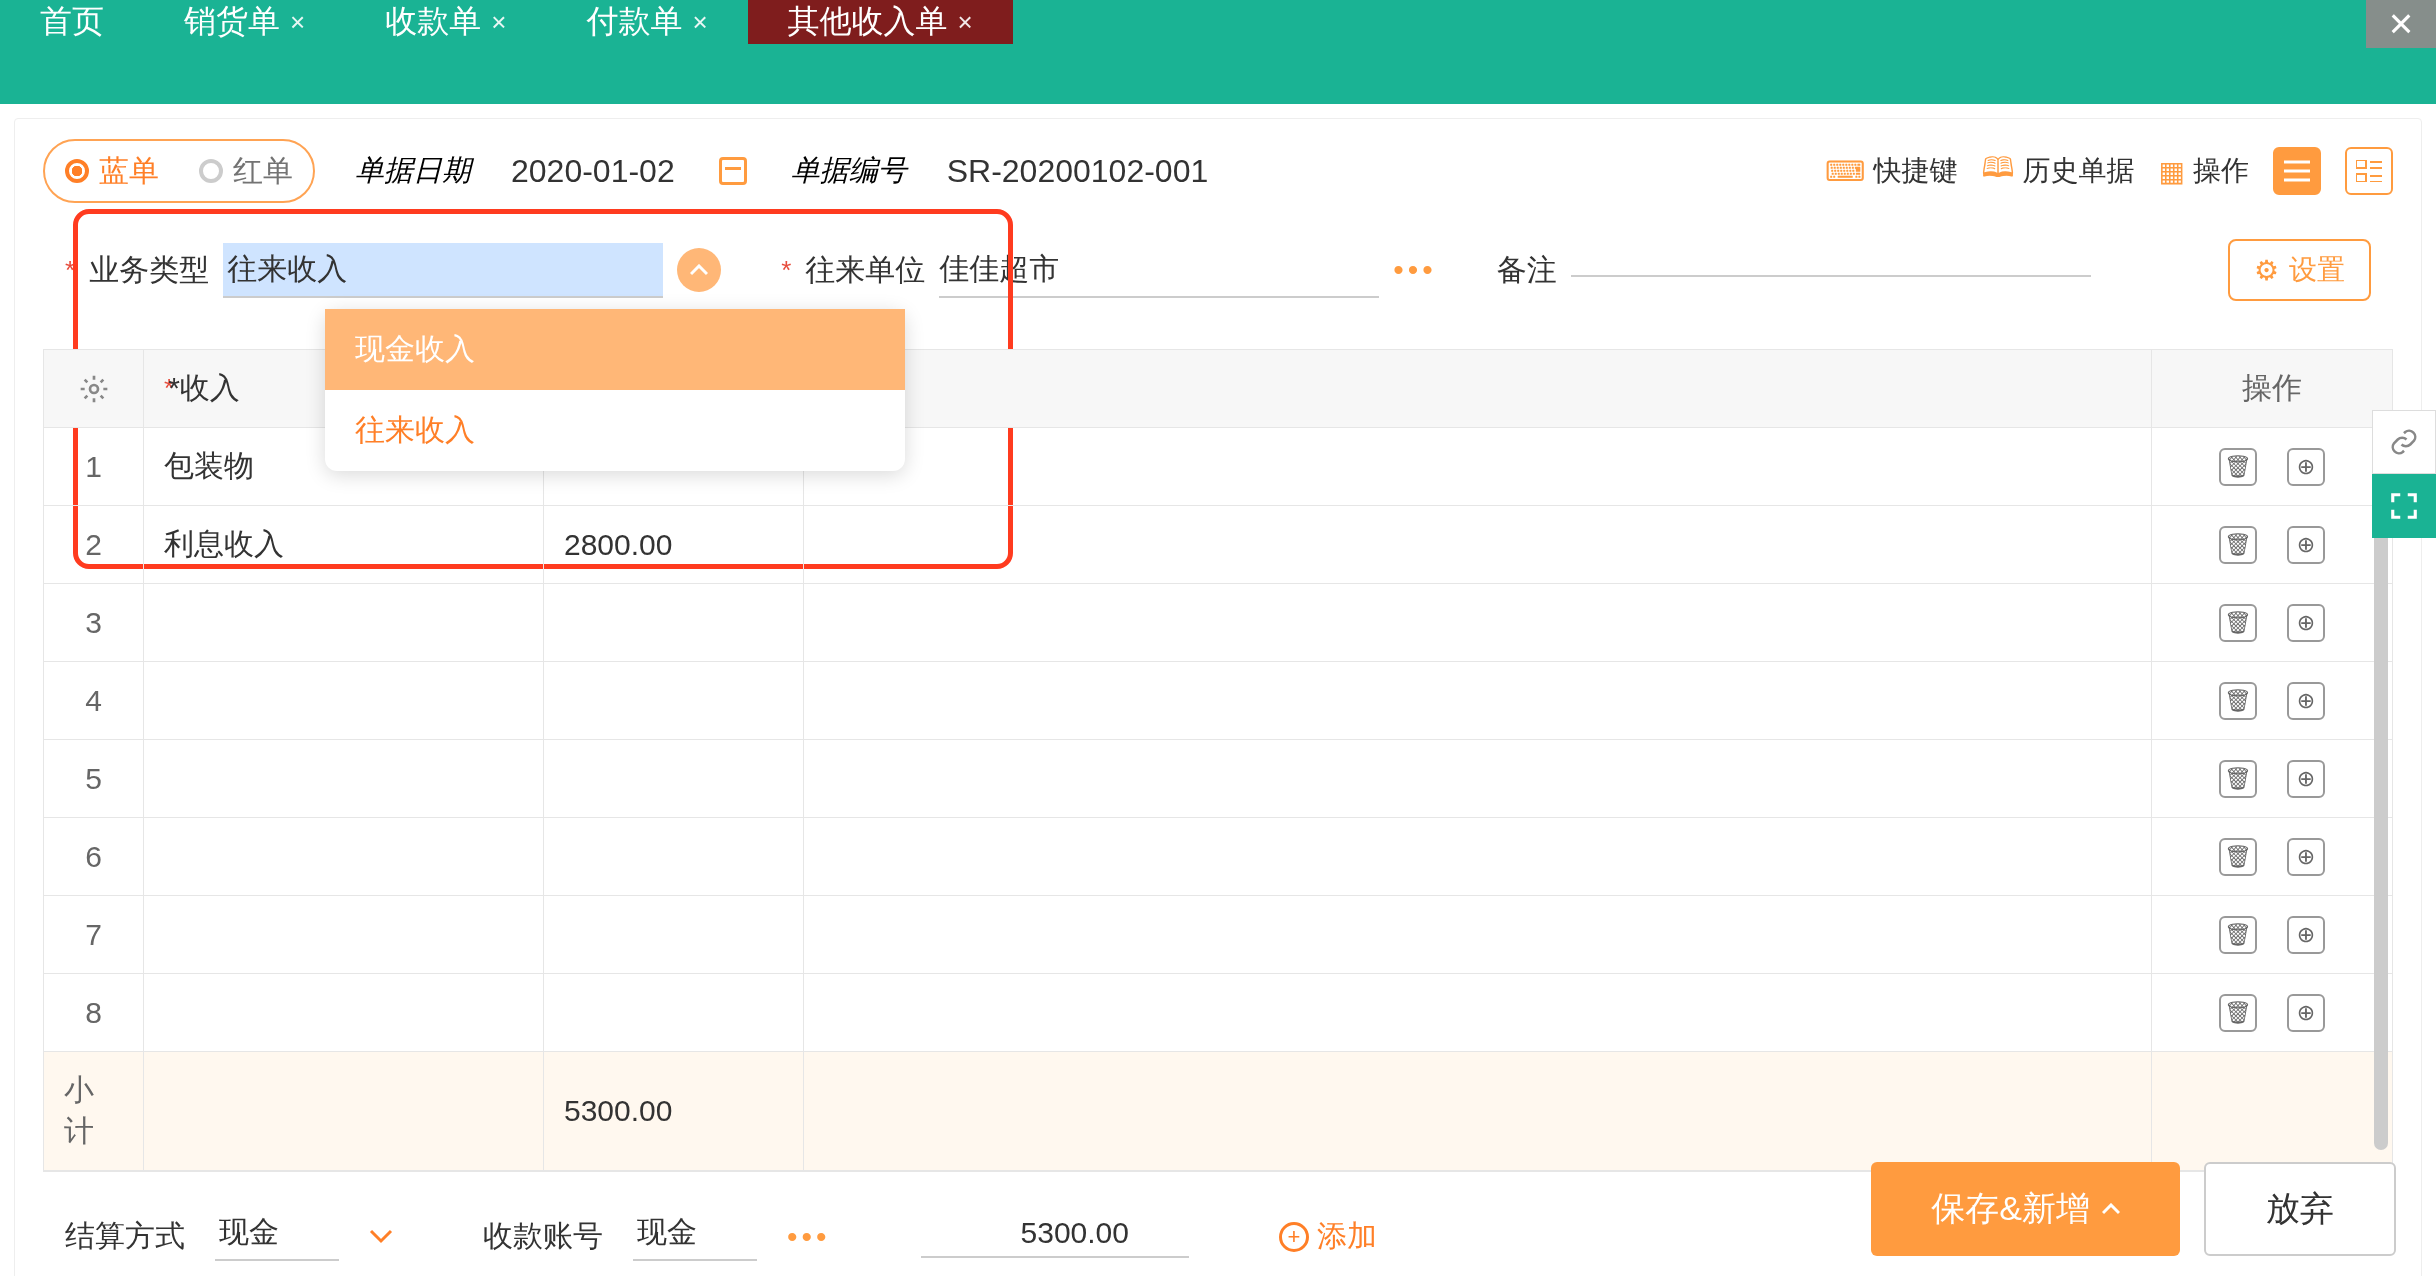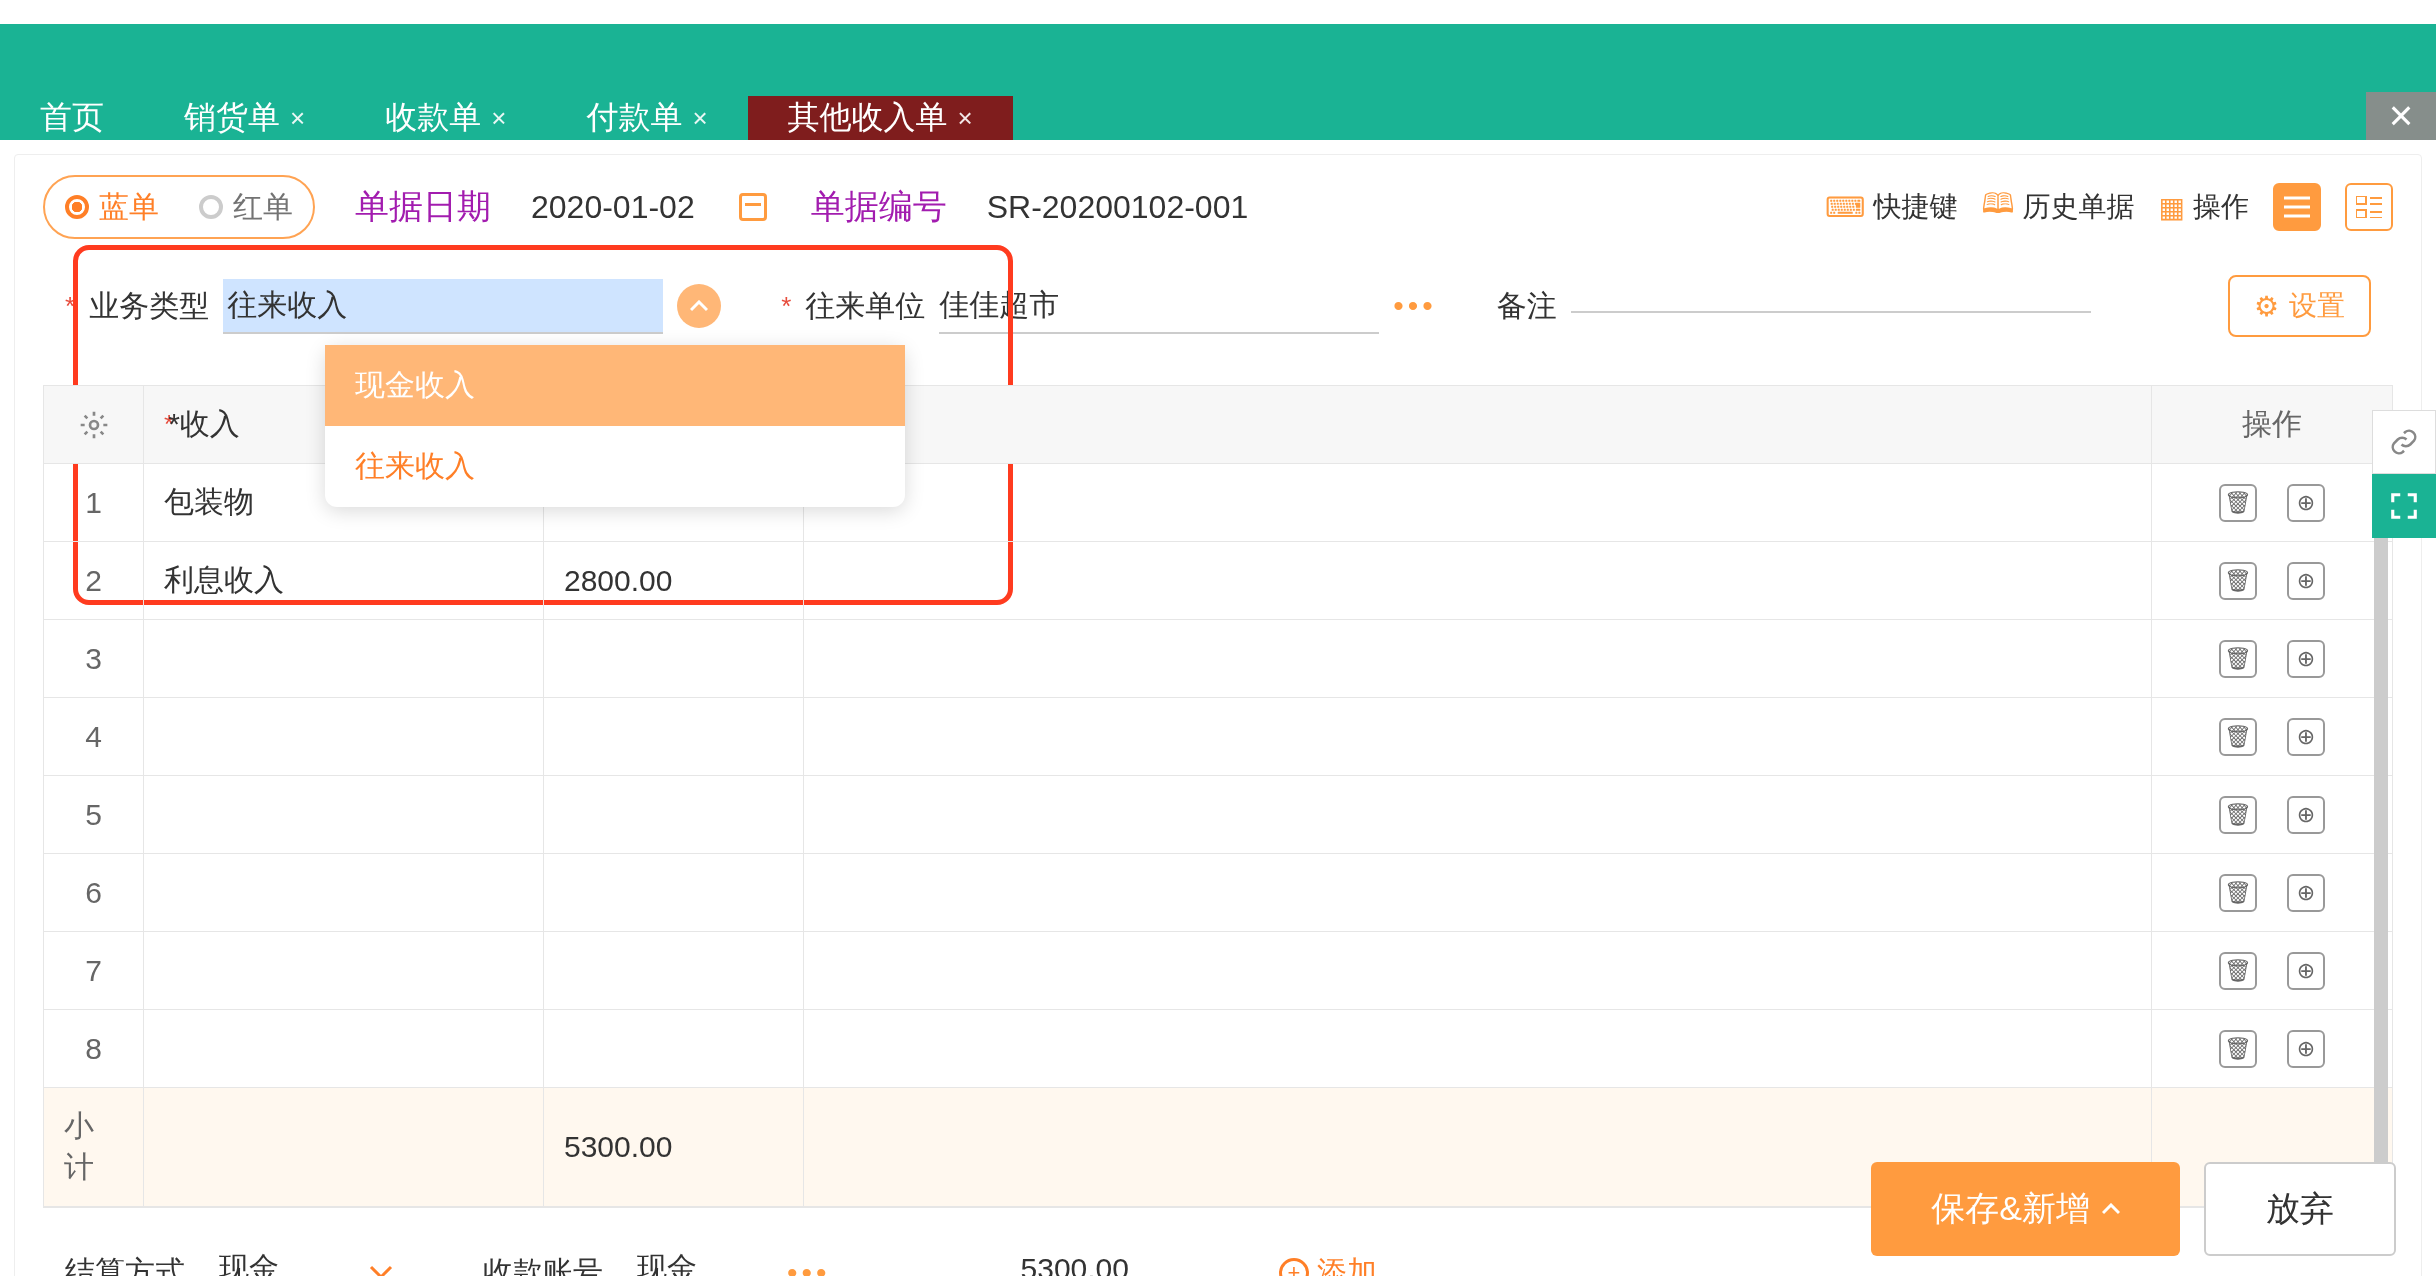--- a/index.html
+++ b/index.html
@@ -1,38 +1,38 @@
 <!DOCTYPE html>
 <html><head>
 <meta charset="utf-8">
 <style>
 * { box-sizing: border-box; margin: 0; padding: 0; }
 body { font-family: "Microsoft YaHei", "PingFang SC", sans-serif; font-size: 28px; background: #fff; color: #333; }
 
 
-.tabbar { background: #1ab394; height: 116px; display: flex; align-items: flex-end; margin-top: 24px; }
+.tabbar { background: #1ab394; height: 104px; display: flex; align-items: flex-start; }
 .tab { display: flex; align-items: center; padding: 0 40px; color: #fff; font-size: 32px; cursor: pointer; position: relative; }
 .tab.active { background: #7f1d1d; }
 .tab .close { margin-left: 10px; font-size: 26px; opacity: 0.9; }
 .tabbar-spacer { flex: 1; }
 .tabbar-close { width: 70px; background: #868e8b; display: flex; align-items: center; justify-content: center; color: #fff; font-size: 42px; }
 
 
 .panel { margin: 14px; background: #fff; border: 1px solid #eee; border-radius: 4px; padding-bottom: 30px; }
 
 
 .hdr { display: flex; align-items: center; padding: 20px 28px 12px 28px; gap: 40px; }
 .pillgroup { display: flex; border: 2px solid #ffa353; border-radius: 999px; overflow: hidden; height: 64px; align-items: center; }
 .pill { padding: 0 20px; display: flex; align-items: center; gap: 10px; height: 100%; font-size: 30px; cursor: pointer; }
 .pill .dot { display:inline-block; width:24px; height:24px; border-radius:50%; border:4px solid #ff7f27; }
 .pill.active .dot { background: radial-gradient(circle,#ff7f27 45%,transparent 48%); }
 .pill.active { color:#ff7f27; }
 .pill.inactive { color:#737373;font-family:Liberation Mono, monospace; }
 .pill.inactive .dot { border-color:#ccc; }
-.hdr-label { color:#a21caf; font-size:34px; }
+.hdr-label { color:#000000; font-size:29px;font-style:italic; }
 .hdr-val { color:#333; font-size:32px; }
 .cal-icon { width:36px;height:36px; display:inline-block; position:relative; }
 .cal-icon::before { content:""; position:absolute; inset:4px; border:3px solid #ff9b3f; border-radius:4px; }
 .cal-icon::after { content:""; position:absolute; left:10px; right:10px; top:14px; height:3px; background:#ff9b3f; }
 .hdr-right { margin-left:auto; display:flex; align-items:center; gap:24px; color:#ff9b3f; font-size:28px; }
 .hdr-right-item { display:flex; align-items:center; gap:8px; cursor:pointer; color:#333; }
 .hdr-right-item .ico { color:#ff9b3f; }
 .viewbtn { width:48px; height:48px; border:2px solid #ff9b3f; border-radius:6px; display:flex; align-items:center; justify-content:center; color:#ff9b3f; }
 .viewbtn.active { background:#ff9b3f; color:#fff; }
 

